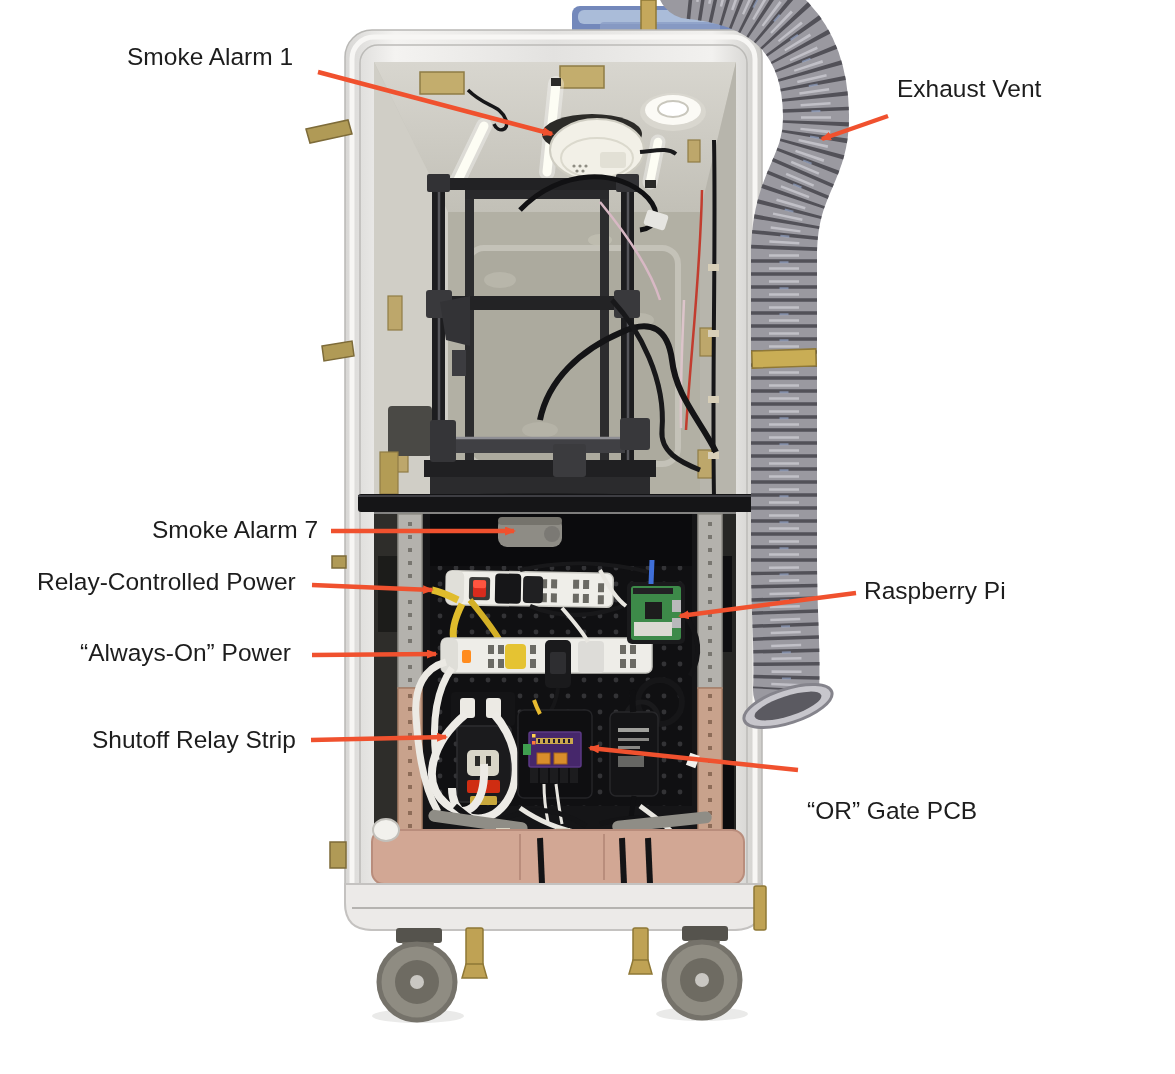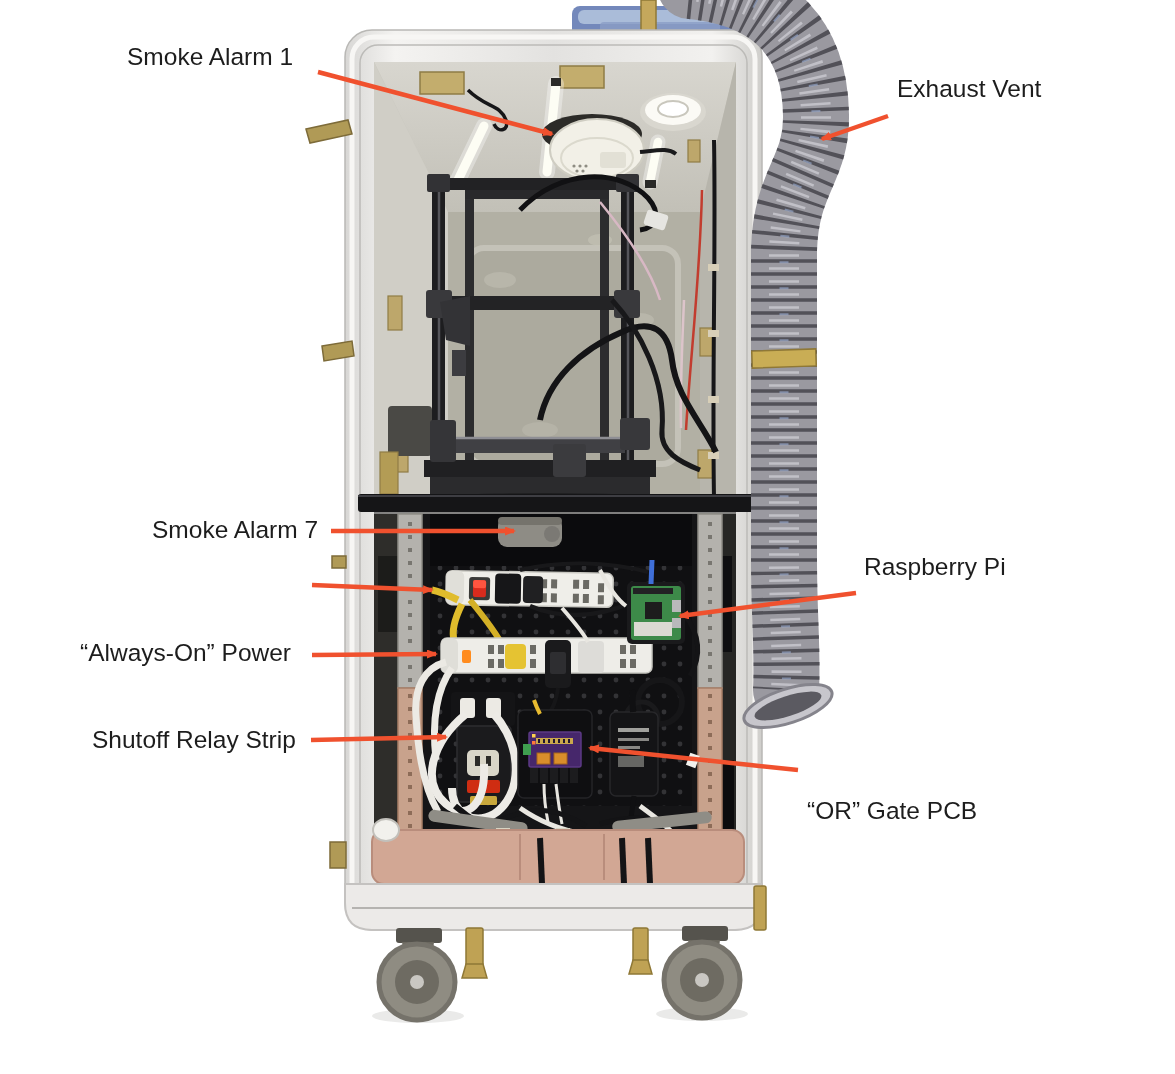--- a/index.html
+++ b/index.html
@@ -438,18 +438,19 @@
     <line class="arrow-line" x1="856" y1="593" x2="680" y2="616" marker-end="url(#ah)"></line>
     <line class="arrow-line" x1="312" y1="655" x2="436" y2="654" marker-end="url(#ah)"></line>
     <line class="arrow-line" x1="311" y1="740" x2="446" y2="737" marker-end="url(#ah)"></line>
     <line class="arrow-line" x1="798" y1="770" x2="590" y2="748" marker-end="url(#ah)"></line>
   </g>
 </svg>
 
 <div class="annotation" style="left:127px;top:44px"><span>Smoke Alarm 1</span></div>
 <div class="annotation" style="left:897px;top:76px"><span>Exhaust Vent</span></div>
 <div class="annotation" style="left:152px;top:517px"><span>Smoke Alarm 7</span></div>
-<div class="annotation" style="left:864px;top:554px"><span>Raspberry Pi</span></div>
+<div class="annotation" style="left:37px;top:569px"><span>Relay-Controlled Power</span></div>
+<div class="annotation" style="left:864px;top:578px"><span>Raspberry Pi</span></div>
 <div class="annotation" style="left:80px;top:640px"><span>“Always-On” Power</span></div>
 <div class="annotation" style="left:92px;top:727px"><span>Shutoff Relay Strip</span></div>
 <div class="annotation" style="left:807px;top:798px"><span>“OR” Gate PCB</span></div>
 
 </div>
 
 </body></html>

